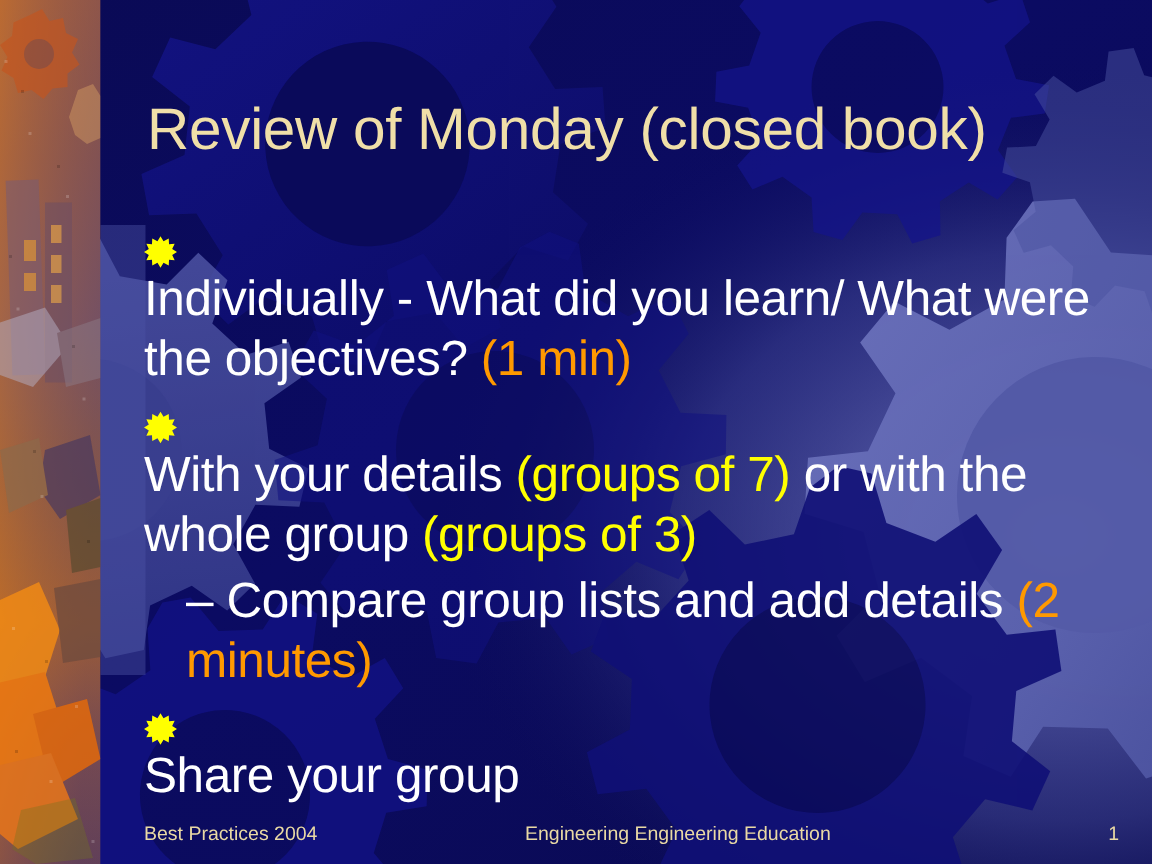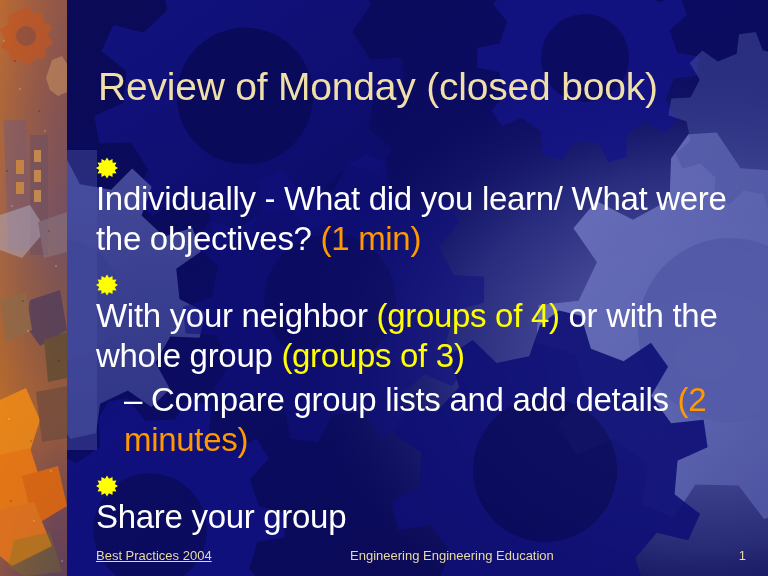--- a/index.html
+++ b/index.html
@@ -94,21 +94,21 @@
     position: absolute;
     left: 0;
     bottom: 10px;
     width: 768px;
     height: 20px;
     z-index: 6;
     color: #e9d9a4;
     font-size: 13px;
     line-height: 20px;
   }
-  #footer-left   { position: absolute; left: 96px;  top: 0; text-decoration: underline; }
+  #footer-left   { position: absolute; left: 96px;  top: 0; }
   #footer-center { position: absolute; left: 302px; top: 0; margin-left: 48px; }
   #footer-right  { position: absolute; right: 22px; top: 0; text-align: right; }
 </style>
 </head>
 <body>
 
 <div id="slide">
 
   <svg id="bg-gears" viewBox="0 0 768 576" preserveAspectRatio="none" aria-hidden="true">
     <defs>
@@ -297,21 +297,21 @@
 
       <div class="bullet-row">
         <span class="bullet-marker">
           <svg width="22" height="22" viewBox="0 0 24 24" aria-hidden="true">
             <polygon fill="#ffff00" points="12,0.5 14.2,4.1 18,2.1 18.2,6.3 22.3,6 20.5,9.8 24,12 20.5,14.2
                       22.3,18 18.2,17.7 18,21.9 14.2,19.9 12,23.5 9.8,19.9 6,21.9 5.8,17.7
                       1.7,18 3.5,14.2 0,12 3.5,9.8 1.7,6 5.8,6.3 6,2.1 9.8,4.1"></polygon>
           </svg>
         </span>
         <span class="bullet-text">
-          <span>With your neighbor </span><span class="accent-yellow">(groups of 4)</span><span> or with the whole group </span><span class="accent-yellow">(groups of 3)</span>
+          <span>With your details </span><span class="accent-yellow">(groups of 7)</span><span> or with the whole group </span><span class="accent-yellow">(groups of 3)</span>
         </span>
       </div>
 
       <div class="bullet-row sub-row">
         <span class="bullet-text">
           <span>– Compare group lists and add details </span><span class="accent-orange">(2 minutes)</span>
         </span>
       </div>
 
       <div class="bullet-row">

